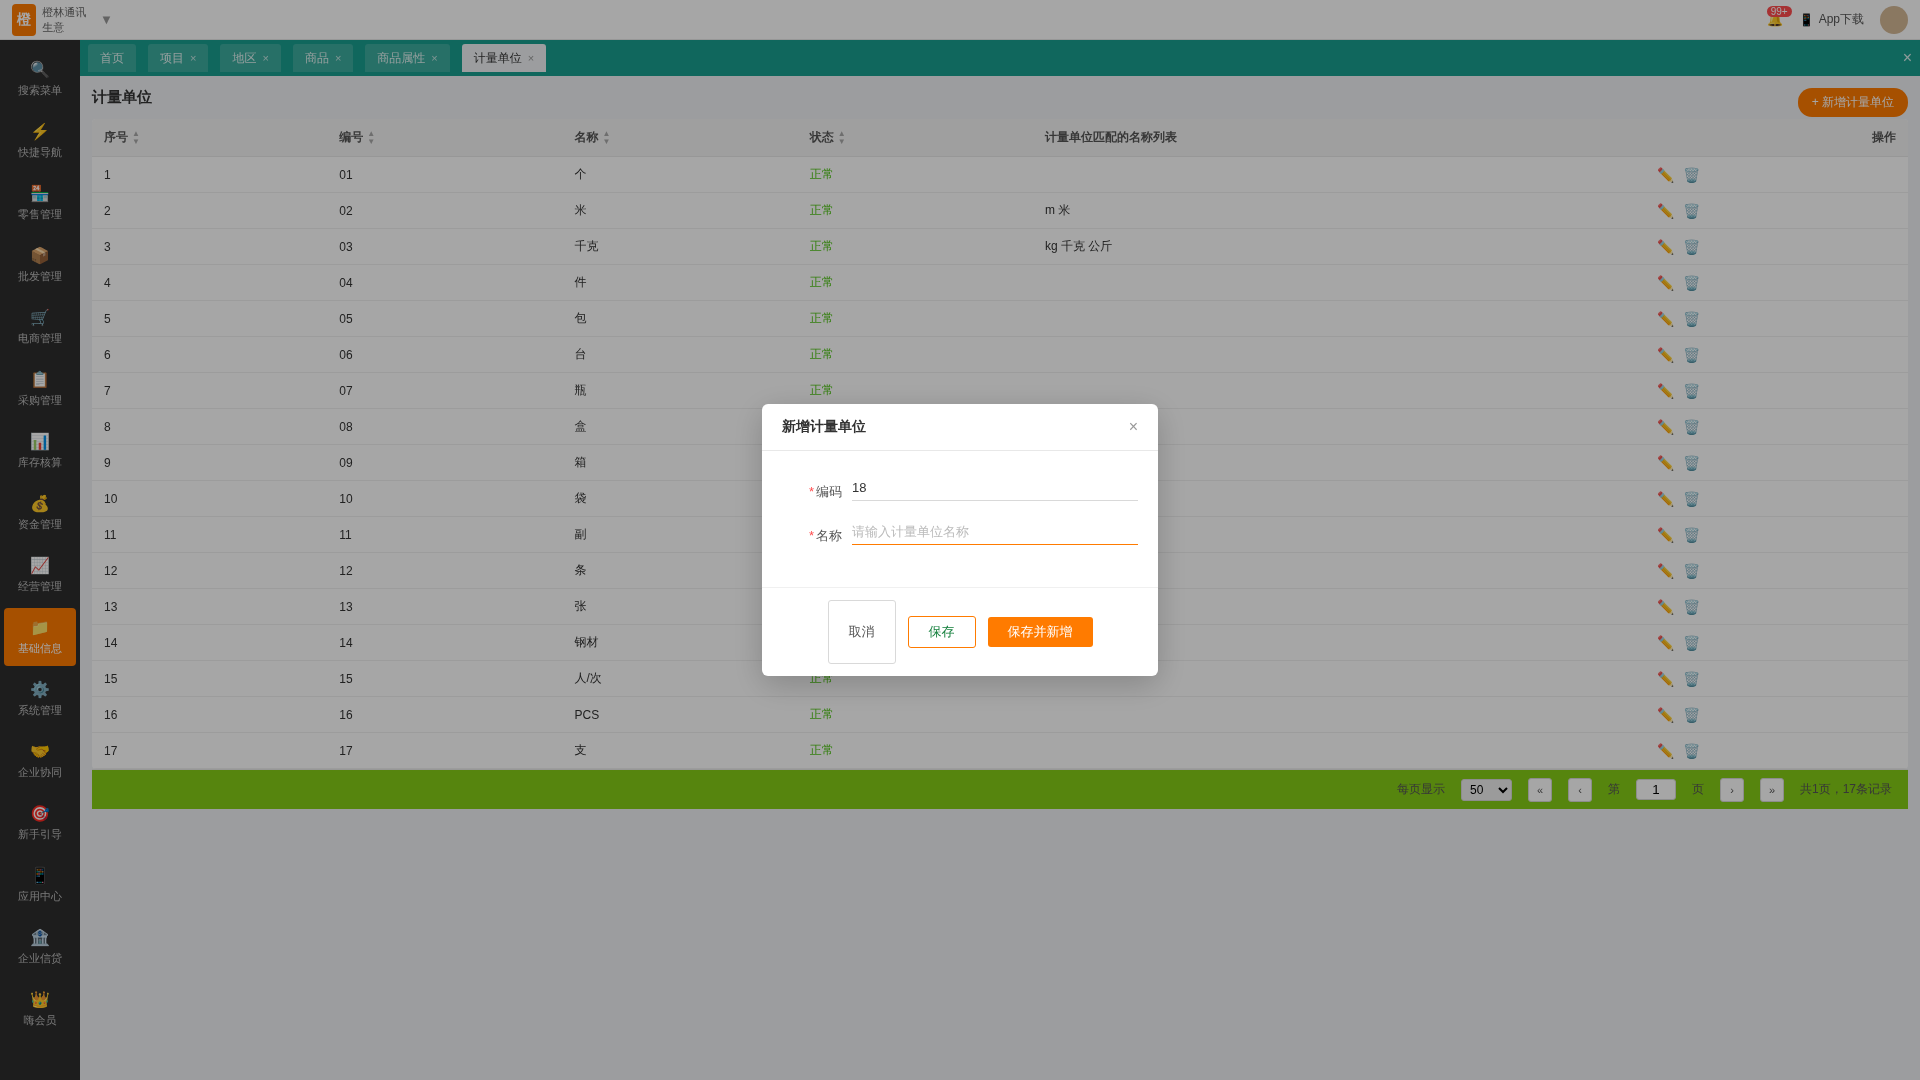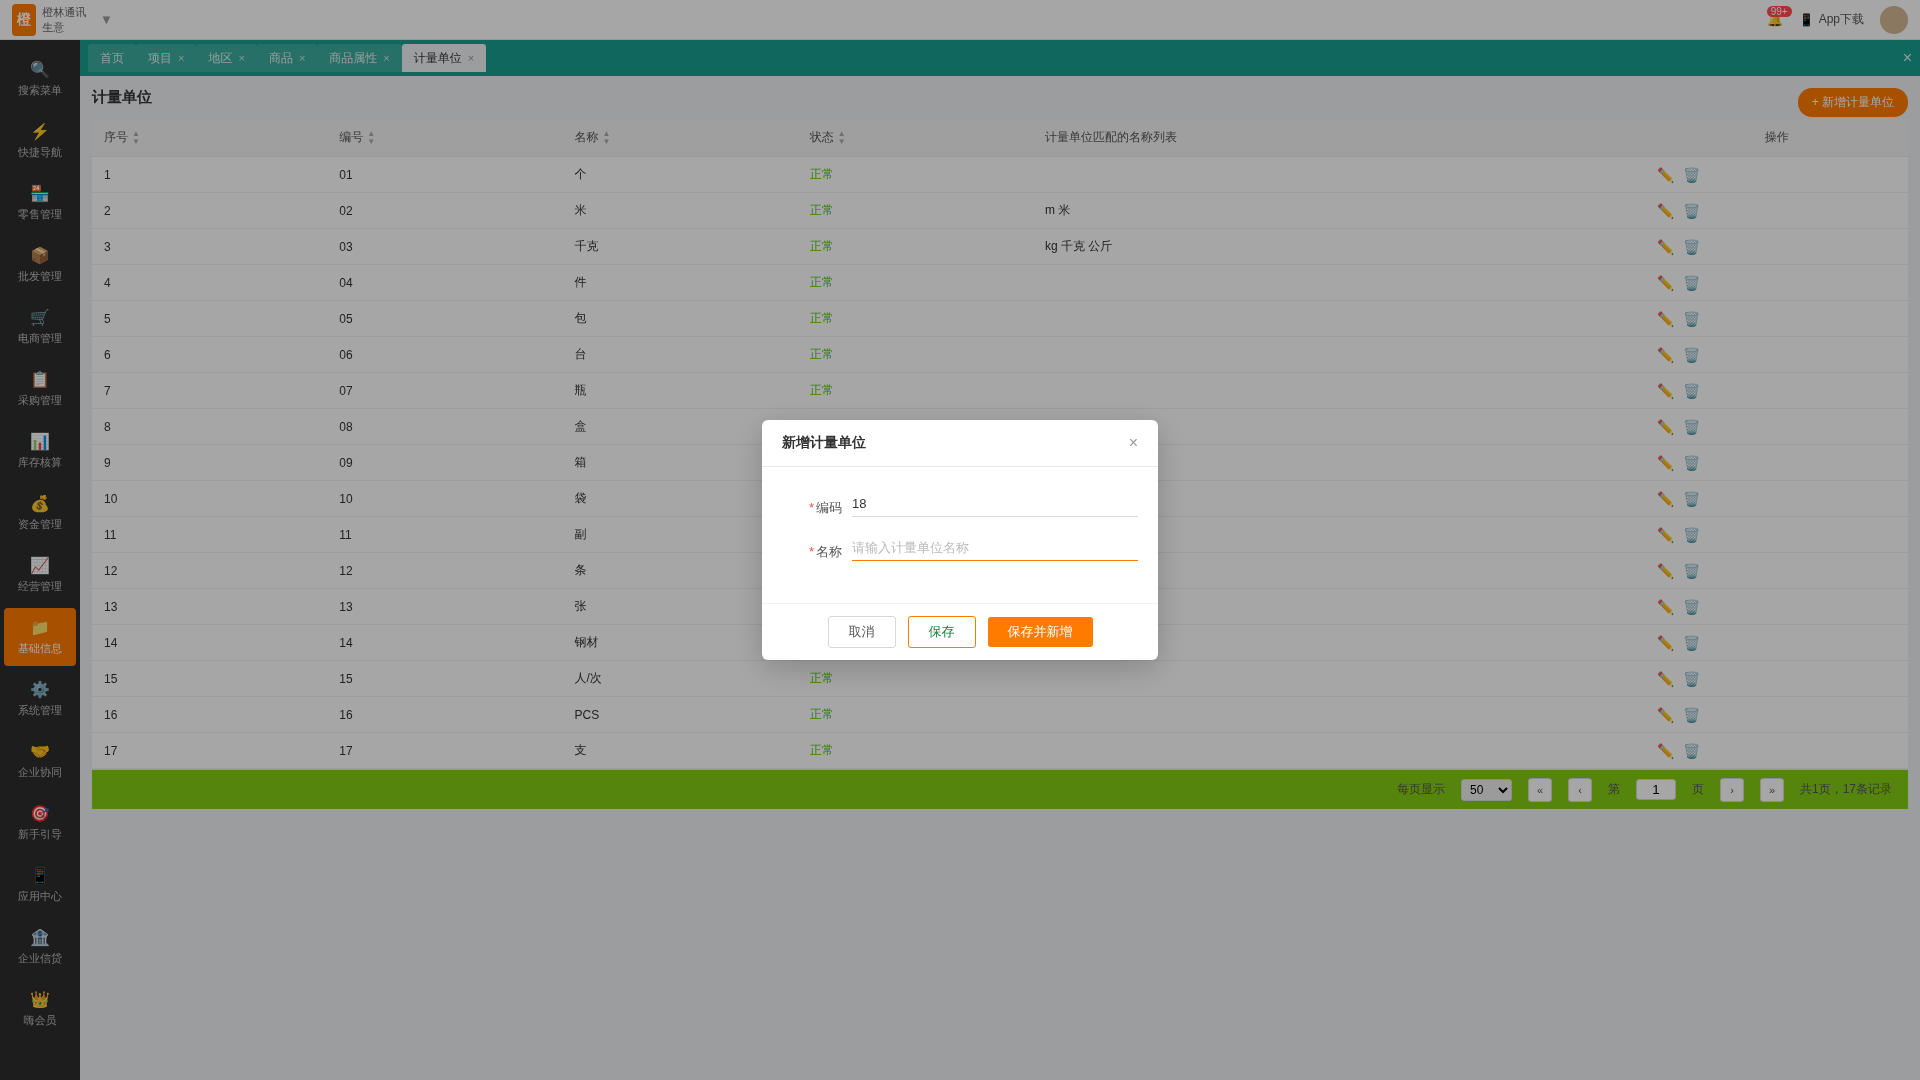--- a/index.html
+++ b/index.html
@@ -24,37 +24,37 @@
     
     .sidebar { width: 80px; background: #2d2d2d; display: flex; flex-direction: column; padding: 8px 0; }
     .sidebar-item { display: flex; flex-direction: column; align-items: center; padding: 10px 4px; cursor: pointer; color: #bbb; font-size: 11px; gap: 4px; border-radius: 4px; margin: 2px 4px; }
     .sidebar-item.active { background: #ff7b00; color: white; }
     .sidebar-item-icon { font-size: 16px; }
 
     
     .main { flex: 1; display: flex; flex-direction: column; overflow: hidden; }
 
     
-    .tab-bar { height: 36px; background: #1a9e8f; display: flex; align-items: center; padding: 0 8px; gap: 0; position: relative; }
+    .tab-bar { height: 36px; background: #1a9e8f; display: flex; align-items: center; padding: 0 8px; gap: 12px; position: relative; }
     .tab { height: 28px; padding: 0 12px; border-radius: 3px 3px 0 0; display: flex; align-items: center; gap: 6px; cursor: pointer; font-size: 12px; color: rgba(255,255,255,0.85); background: rgba(255,255,255,0.15); }
     .tab.active { background: #f0f2f5; color: #333; }
     .tab .close { color: rgba(255,255,255,0.7); font-size: 11px; cursor: pointer; }
     .tab.active .close { color: #999; }
     .tab-close-all { position: absolute; right: 8px; color: rgba(255,255,255,0.85); cursor: pointer; font-size: 16px; }
 
     
     .content { flex: 1; background: #f0f2f5; padding: 12px; overflow: auto; position: relative; }
     .page-title { font-size: 15px; font-weight: bold; color: #333; margin-bottom: 12px; }
     .add-btn { position: absolute; top: 12px; right: 12px; background: #ff7b00; color: white; border: none; padding: 6px 14px; border-radius: 14px; cursor: pointer; font-size: 12px; }
 
     
     .table-wrap { background: white; border-radius: 4px; overflow: hidden; }
     table { width: 100%; border-collapse: collapse; font-size: 12px; }
     thead tr { background: #f5f5f5; }
-    th { padding: 10px 12px; text-align: center; border-bottom: 1px solid #e8e8e8; font-weight: 400; color: #555; white-space: nowrap; }
+    th { padding: 10px 12px; text-align: right; border-bottom: 1px solid #e8e8e8; font-weight: 700; color: #555; white-space: nowrap; }
     td { padding: 9px 12px; border-bottom: 1px solid #f0f0f0; color: #333; }
     .status-normal { color: #52c41a; }
     .action-icons { display: flex; gap: 8px; }
     .action-icon { color: #999; cursor: pointer; font-size: 14px; }
     .th-sort { display: flex; align-items: center; gap: 4px; }
     .sort-arrows { display: flex; flex-direction: column; font-size: 8px; color: #aaa; line-height: 1; }
 
     
     .pagination { height: 40px; background: #84cc16; border-top: 1px solid #e8e8e8; display: flex; align-items: center; justify-content: flex-end; padding: 12px 16px; gap: 16px; font-size: 12px; color: #555; }
     .page-input { width: 40px; border: 1px solid #d9d9d9; border-radius: 3px; text-align: center; padding: 2px; }
@@ -70,21 +70,21 @@
     .modal-title { font-size: 14px; font-weight: 600; color: #333; }
     .modal-close { color: #999; cursor: pointer; font-size: 16px; }
     .modal-body { padding: 24px 20px; }
     .form-row { display: flex; align-items: flex-end; margin-bottom: 18px; }
     .form-label { width: 60px; text-align: right; margin-right: 10px; color: #555; font-size: 13px; }
     .form-label .required { color: #ff4d4f; margin-right: 2px; }
     .form-input { flex: 1; border: none; border-bottom: 1px solid #d9d9d9; padding: 5px 0; font-size: 13px; outline: none; color: #333; }
     .form-input.active-border { border-bottom-color: #ff7b00; }
     .form-input::placeholder { color: #bbb; }
     .modal-footer { padding: 12px 20px; display: flex; align-items: center; justify-content: center; gap: 12px; border-top: 1px solid #f0f0f0; }
-    .btn-cancel { padding: 6px 20px; border: 1px solid #d9d9d9; background: white; border-radius: 3px; cursor: pointer; font-size: 13px; color: #555; }
+    .btn-cancel { padding: 22px 20px; border: 1px solid #d9d9d9; background: white; border-radius: 3px; cursor: pointer; font-size: 13px; color: #555; }
     .btn-save { padding: 6px 20px; border: 1px solid #ff7b00; background: white; border-radius: 3px; cursor: pointer; font-size: 13px; color: #15803d; }
     .btn-save-new { padding: 6px 20px; border: none; background: #ff7b00; border-radius: 3px; cursor: pointer; font-size: 13px; color: white; }
   </style>
 </head>
 <body>
 
 <div class="top-bar">
   <div class="top-bar-left">
     <div class="logo-area">
       <div class="logo-icon">橙</div>

